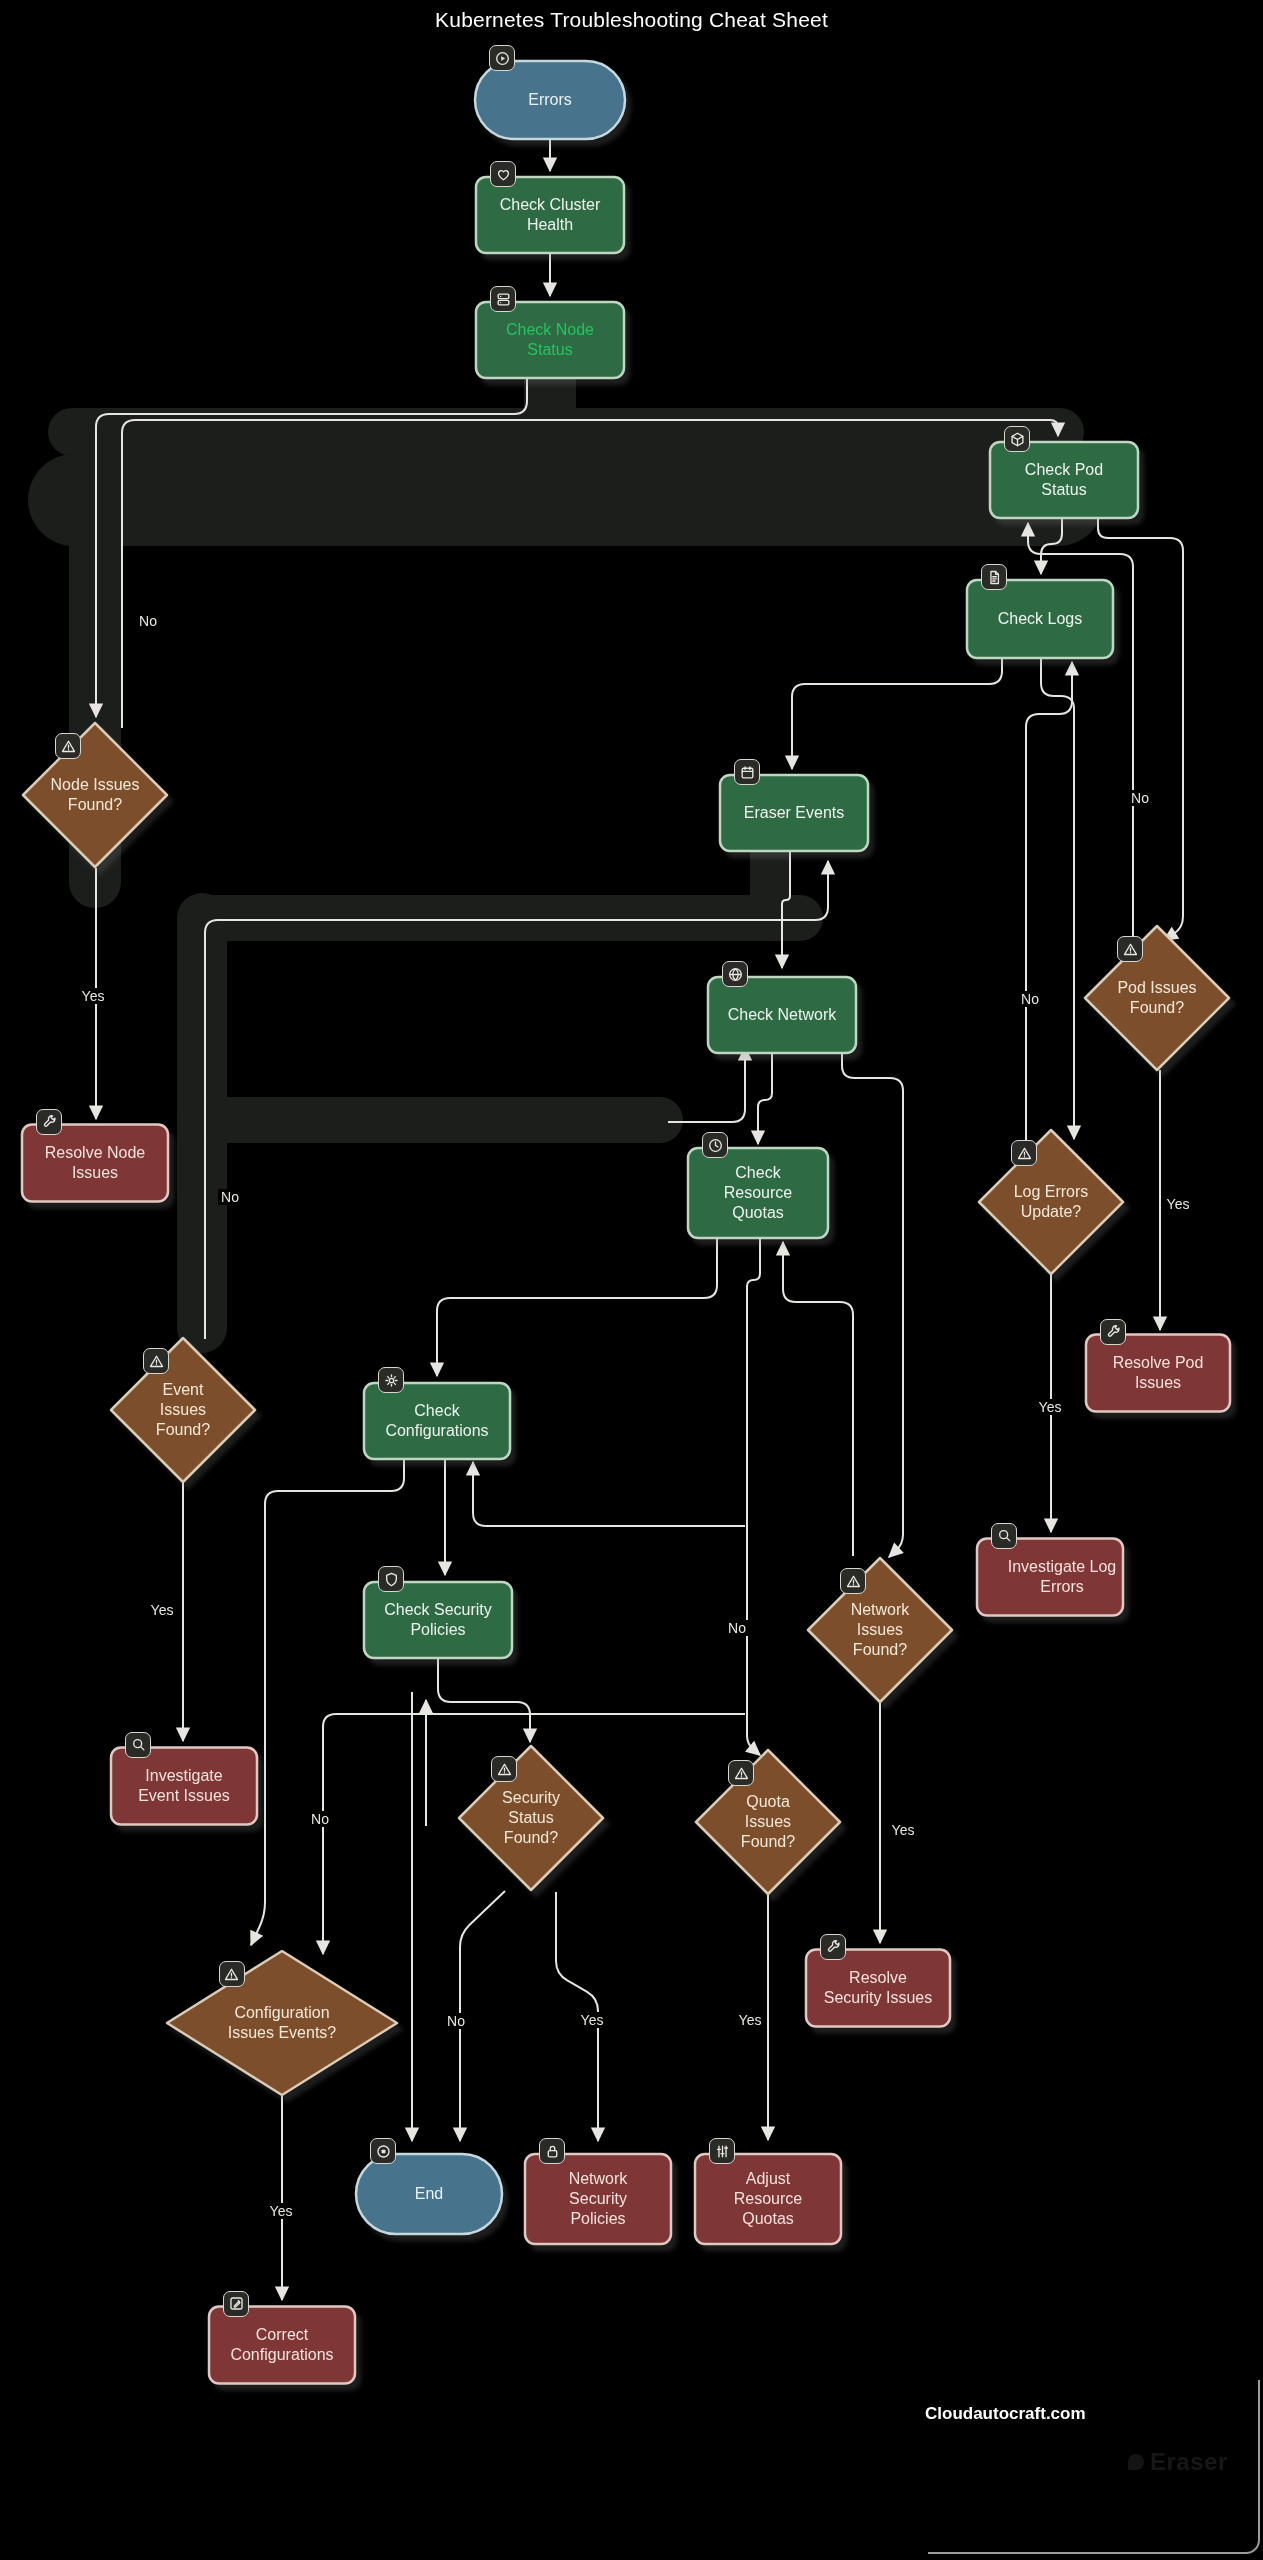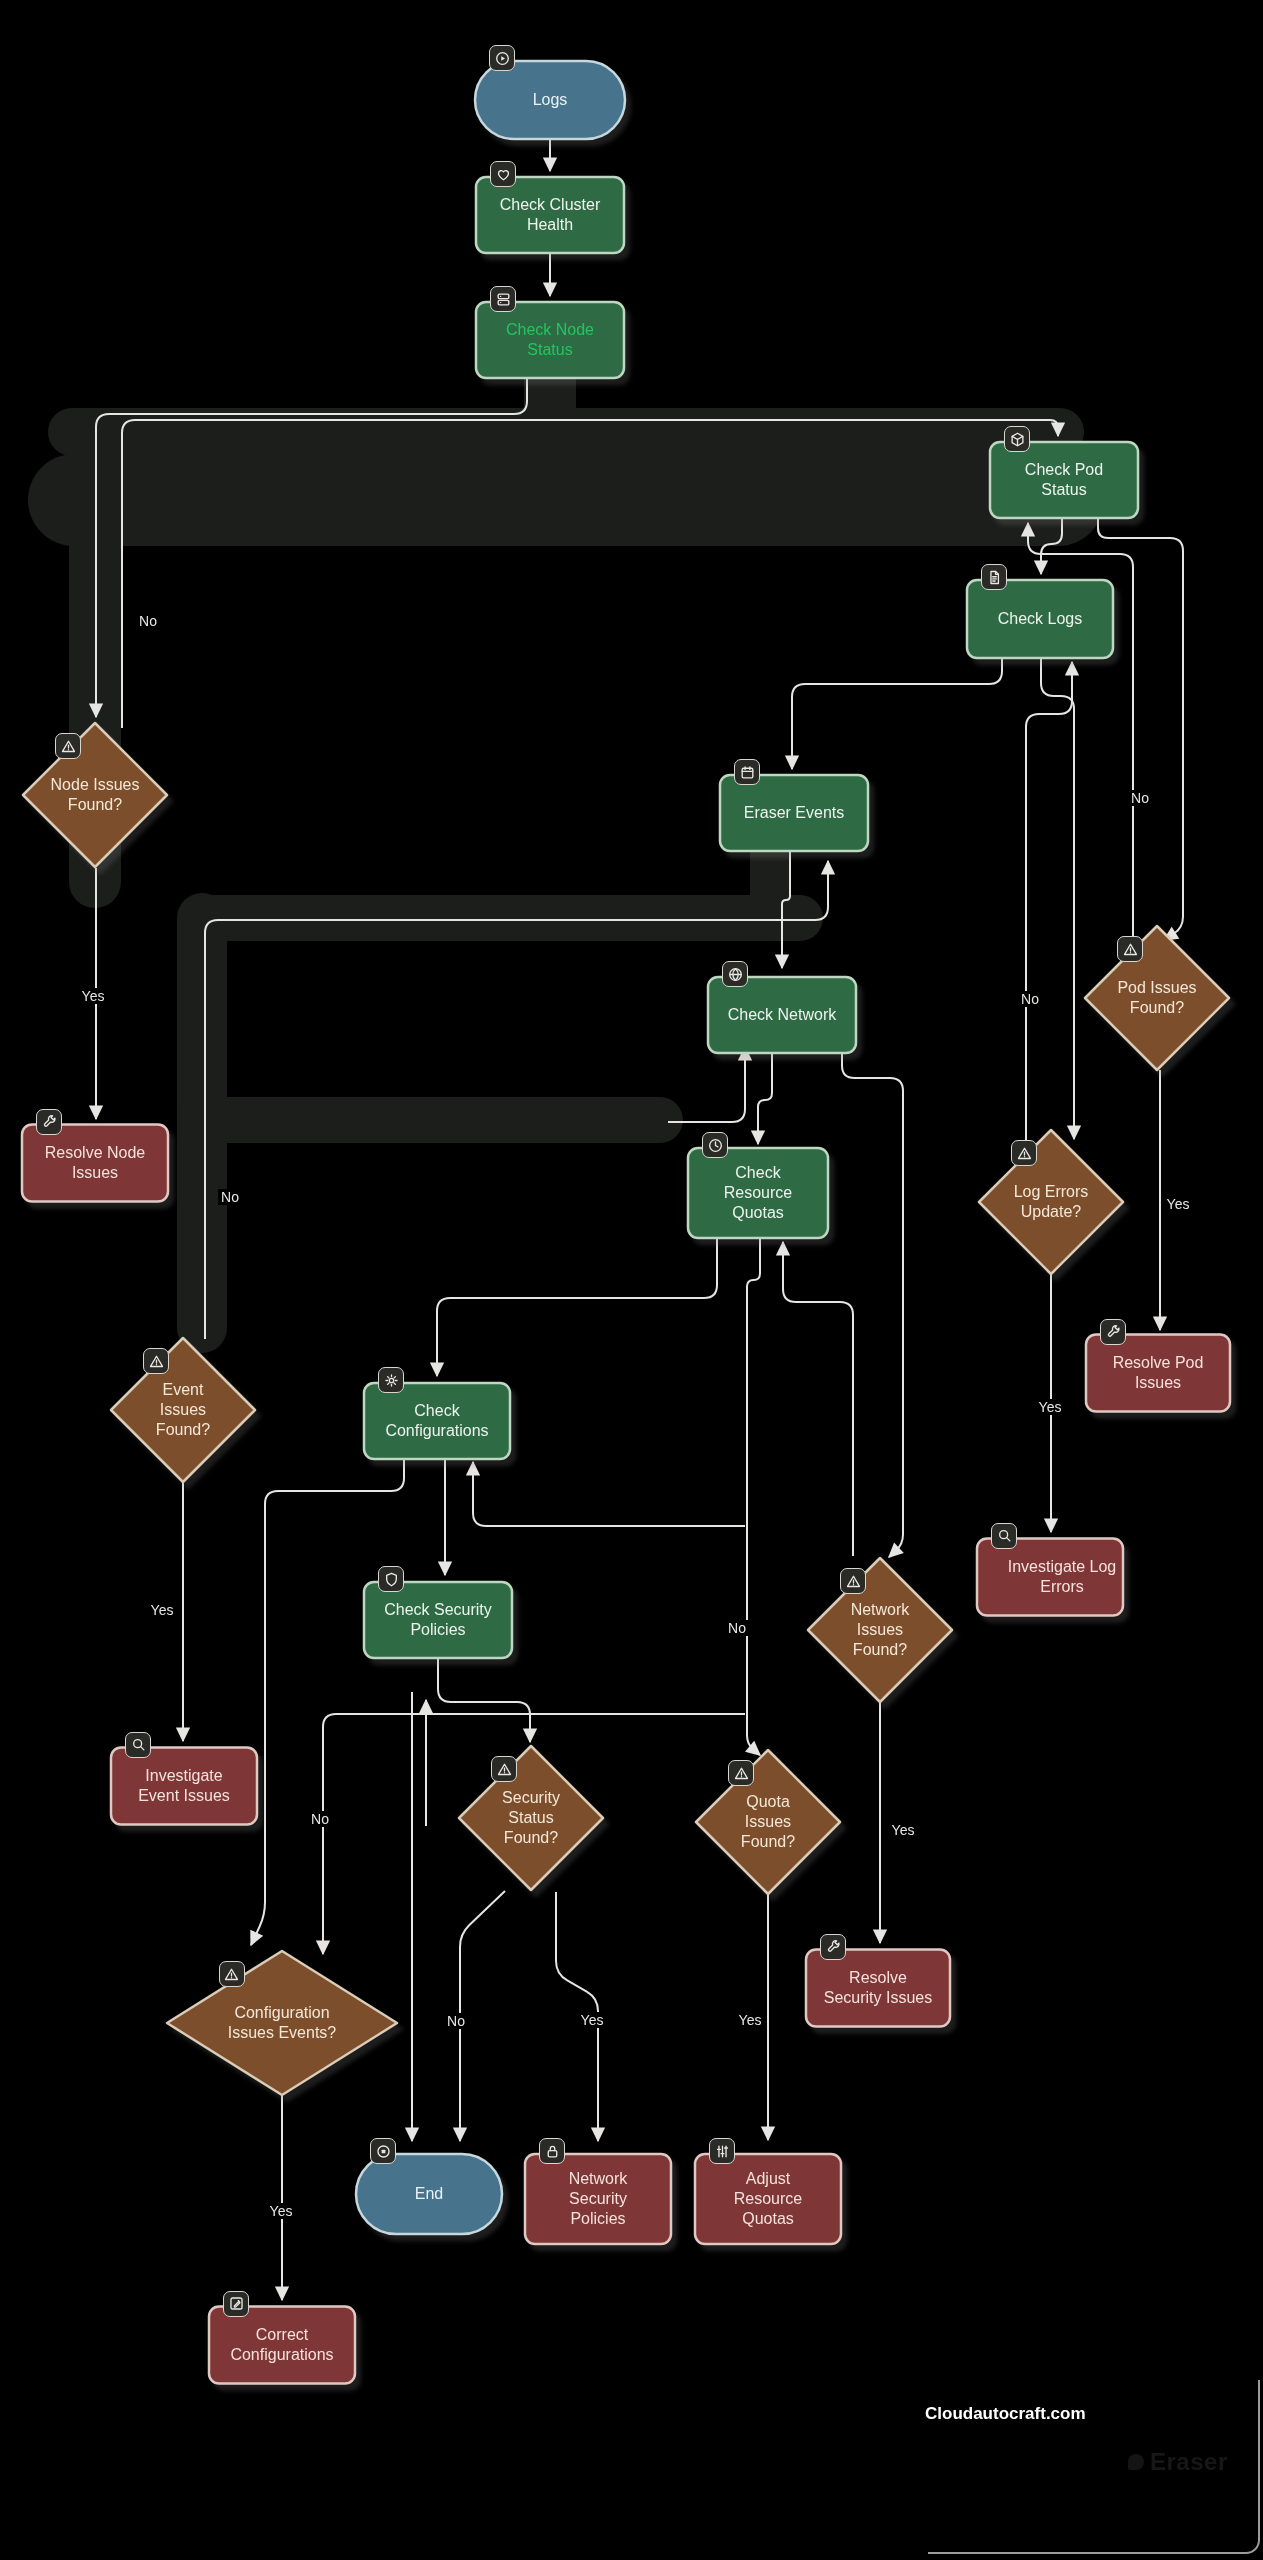--- a/index.html
+++ b/index.html
@@ -25,20 +25,21 @@
   #faint-brand .blob{display:inline-block;width:16px;height:16px;border-radius:50% 50% 50% 2px;
           background:#141414;margin-right:6px;}
   #frame-corner{position:absolute;right:3px;bottom:6px;width:330px;height:172px;
           border-right:2px solid rgba(195,195,195,.8);border-bottom:2px solid rgba(195,195,195,.8);
           border-bottom-right-radius:14px;}
 </style>
 </head>
 <body>
 
 <div id="canvas">
+  <div id="page-title">Kubernetes Troubleshooting Cheat Sheet</div>
   <svg id="diagram" width="1263" height="2560" viewBox="0 0 1263 2560">
     <defs>
       <marker id="arrow" viewBox="0 0 10 10" refX="8.6" refY="5" markerWidth="8.5" markerHeight="8.5" orient="auto">
         <path d="M0.6 0.8 L9.4 5 L0.6 9.2 z" fill="#e7e5e1"></path>
       </marker>
     </defs>
     <g id="band-layer">
         <path d="M550 368L550 412" stroke="#1c1e1c" stroke-width="52" fill="none" stroke-linecap="round"></path>
         <path d="M72 432L1060 432" stroke="#1c1e1c" stroke-width="48" fill="none" stroke-linecap="round"></path>
         <path d="M74 500L1058 500" stroke="#1c1e1c" stroke-width="92" fill="none" stroke-linecap="round"></path>
@@ -123,21 +124,21 @@
       <div class="edge-label" style="left: 1178px; top: 1204px;">Yes</div>
       <div class="edge-label" style="left: 230px; top: 1197px;">No</div>
       <div class="edge-label" style="left: 737px; top: 1628px;">No</div>
       <div class="edge-label" style="left: 162px; top: 1610px;">Yes</div>
       <div class="edge-label" style="left: 456px; top: 2021px;">No</div>
       <div class="edge-label" style="left: 592px; top: 2020px;">Yes</div>
       <div class="edge-label" style="left: 750px; top: 2020px;">Yes</div>
       <div class="edge-label" style="left: 320px; top: 1819px;">No</div>
       <div class="edge-label" style="left: 281px; top: 2211px;">Yes</div>
       <div class="edge-label" style="left: 903px; top: 1830px;">Yes</div>
-      <div class="node-label" style="left: 550px; top: 100px; color: rgb(234, 242, 245); width: 116px;">Logs</div>
+      <div class="node-label" style="left: 550px; top: 100px; color: rgb(234, 242, 245); width: 116px;">Errors</div>
       <div class="badge" style="left: 489px; top: 45px;">
         <svg viewBox="0 0 24 24">
           <circle cx="12" cy="12" r="8.2"></circle>
           <path d="M10.2 8.8l5.4 3.2-5.4 3.2z" fill="#e9e7e3" stroke="none"></path>
         </svg>
       </div>
       <div class="node-label" style="left: 550px; top: 215px; color: rgb(237, 243, 237); width: 114px;">Check Cluster Health</div>
       <div class="badge" style="left: 490px; top: 161px;">
         <svg viewBox="0 0 24 24">
           <path d="M12 19.5C8.5 17 5 14 5 10.5A3.8 3.8 0 0 1 12 8.3a3.8 3.8 0 0 1 7 2.2c0 3.5-3.5 6.5-7 9z"></path>

